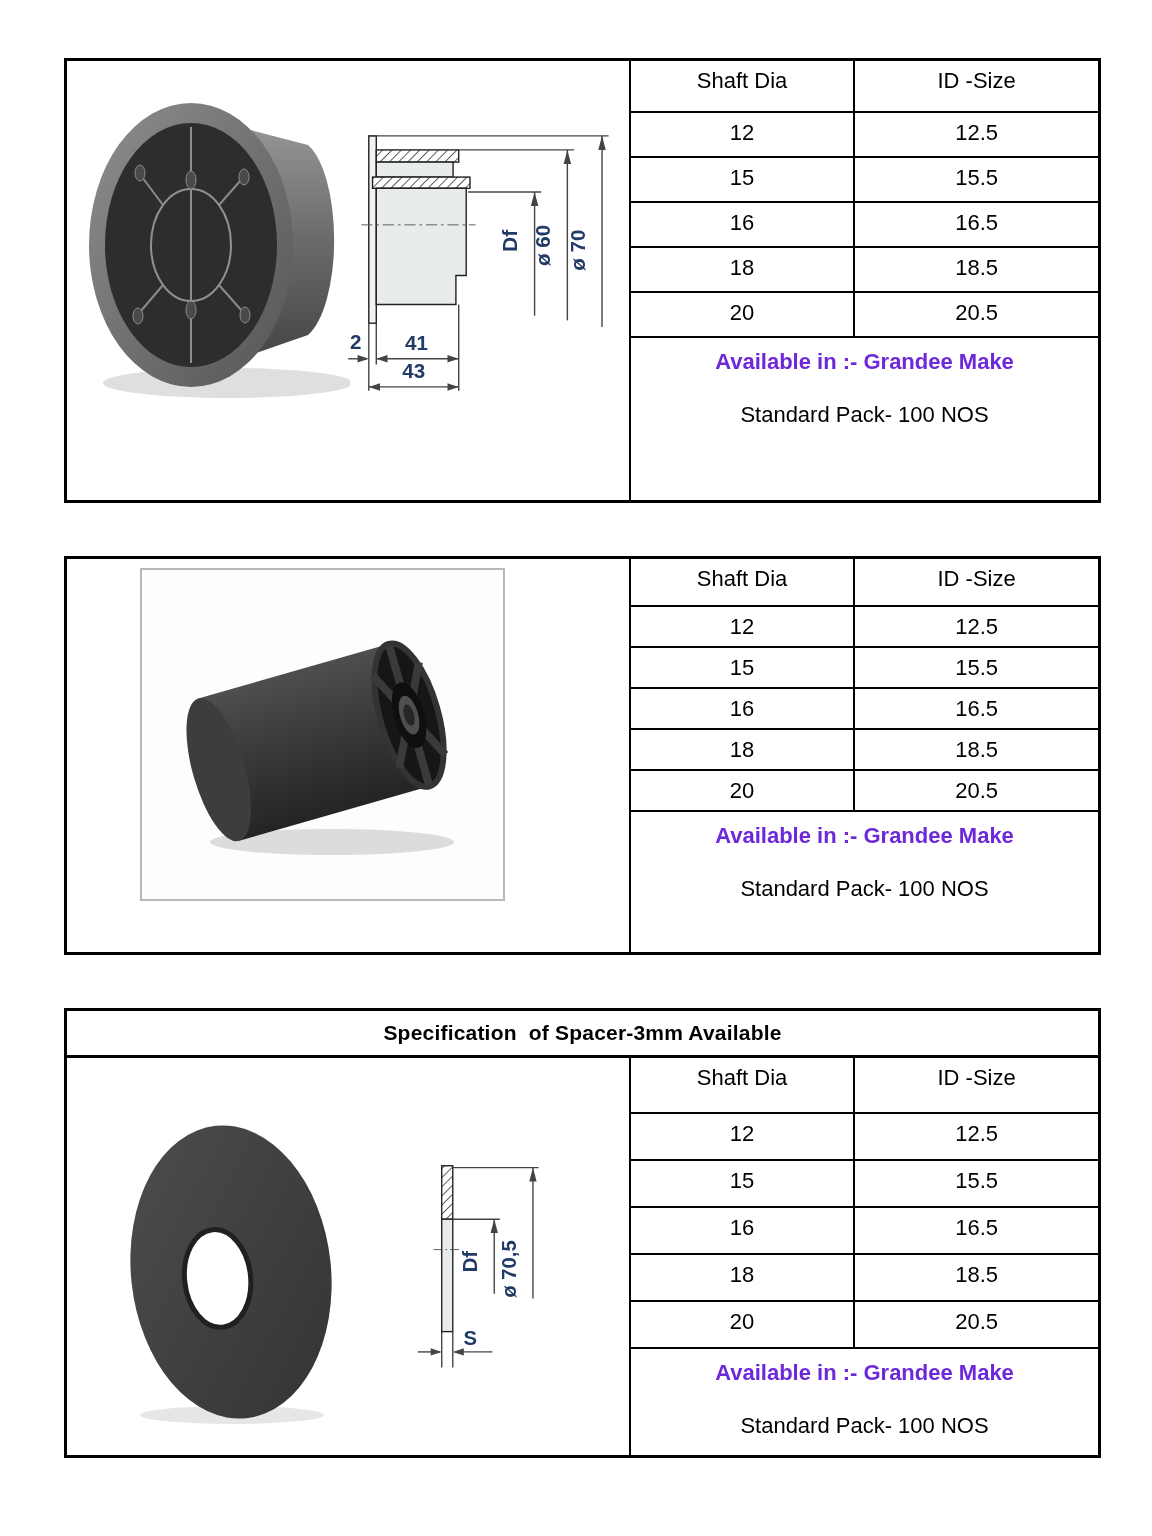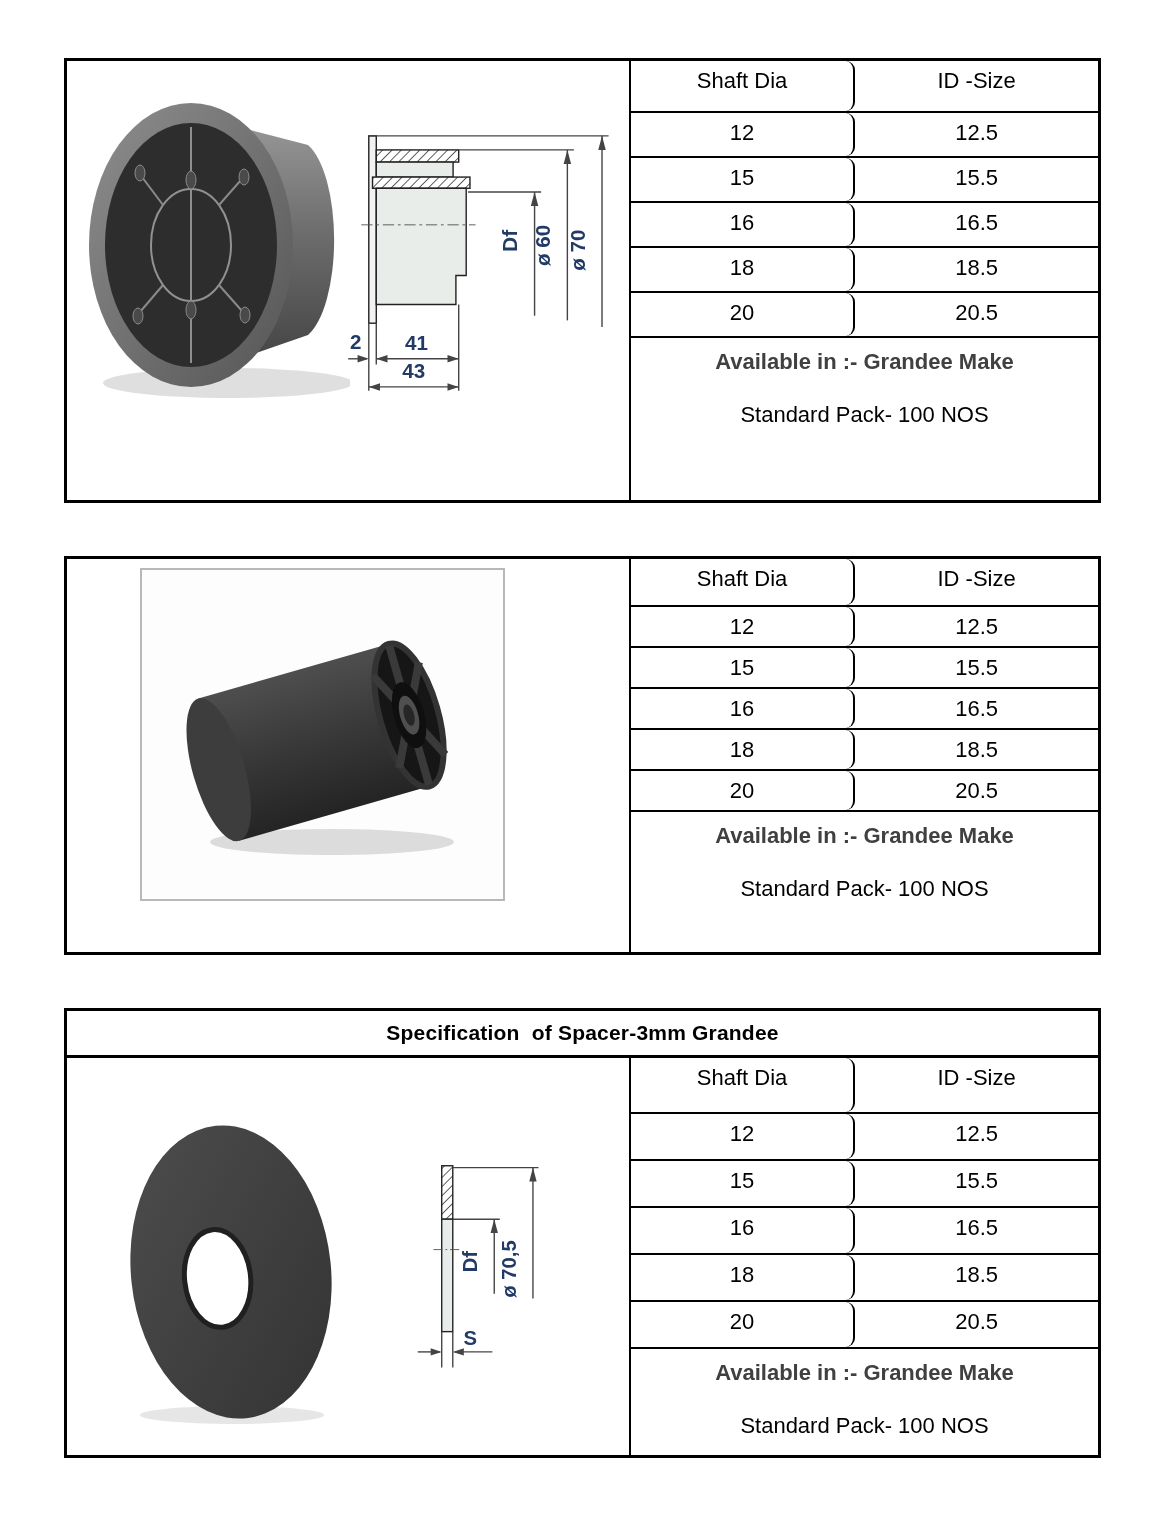--- a/index.html
+++ b/index.html
@@ -21,27 +21,27 @@
     font-size:21px;font-weight:bold;white-space:pre;letter-spacing:.2px;
   }
   .content{flex:1;display:flex;min-height:0;}
   .left{width:562px;position:relative;flex:0 0 auto;}
   .right{flex:1;border-left:2px solid #000;display:flex;flex-direction:column;min-width:0;}
   .row{display:flex;border-bottom:2px solid #000;box-sizing:border-box;flex:0 0 auto;}
   .cell{
     box-sizing:border-box;display:flex;justify-content:center;align-items:flex-start;
     padding-top:7px;font-size:22px;
   }
-  .c1{width:48%;border-right:2px solid #000;border-radius:9px;}
+  .c1{width:48%;border-right:2px solid #000;}
   .c2{flex:1;}
   .sec1 .thead{height:52px;} .sec1 .drow{height:45px;}
   .sec2 .thead{height:48px;} .sec2 .drow{height:41px;}
   .sec3 .thead{height:56px;} .sec3 .drow{height:47px;}
   .tfoot{flex:1;text-align:center;padding-top:11px;}
-  .avail{color:#404040;font-weight:bold;font-size:22px;}
+  .avail{color:#6d28d9;font-weight:bold;font-size:22px;}
   .pack{font-size:22px;margin-top:27px;}
   .abs{position:absolute;}
   .photo-frame{
     position:absolute;left:73px;top:9px;width:365px;height:333px;
     background:#fdfdfd;border:2px solid #b8b8b8;box-sizing:border-box;
   }
   svg text{font-family:"Liberation Sans", sans-serif;}
   .dim-label{fill:#223a66;font-size:22px;font-weight:bold;}
 </style>
 </head>
@@ -222,21 +222,21 @@
       </div>
       <div class="tfoot">
         <div class="avail">Available in :- Grandee Make</div>
         <div class="pack">Standard Pack- 100 NOS</div>
       </div>
     </div>
   </div>
 </div>
 
 <div class="section sec3">
-  <div class="title">Specification  of Spacer-3mm Grandee</div>
+  <div class="title">Specification  of Spacer-3mm Available</div>
   <div class="content">
     <div class="left">
 
       <svg class="abs" style="left:33px;top:52px" width="262" height="324" viewBox="0 0 262 324">
         <defs>
           <linearGradient id="g3w" x1="0" y1="0" x2="1" y2="1">
             <stop offset="0" stop-color="#4d4d4d"></stop>
               <stop offset="1" stop-color="#333333"></stop>
           </linearGradient>
         </defs>

